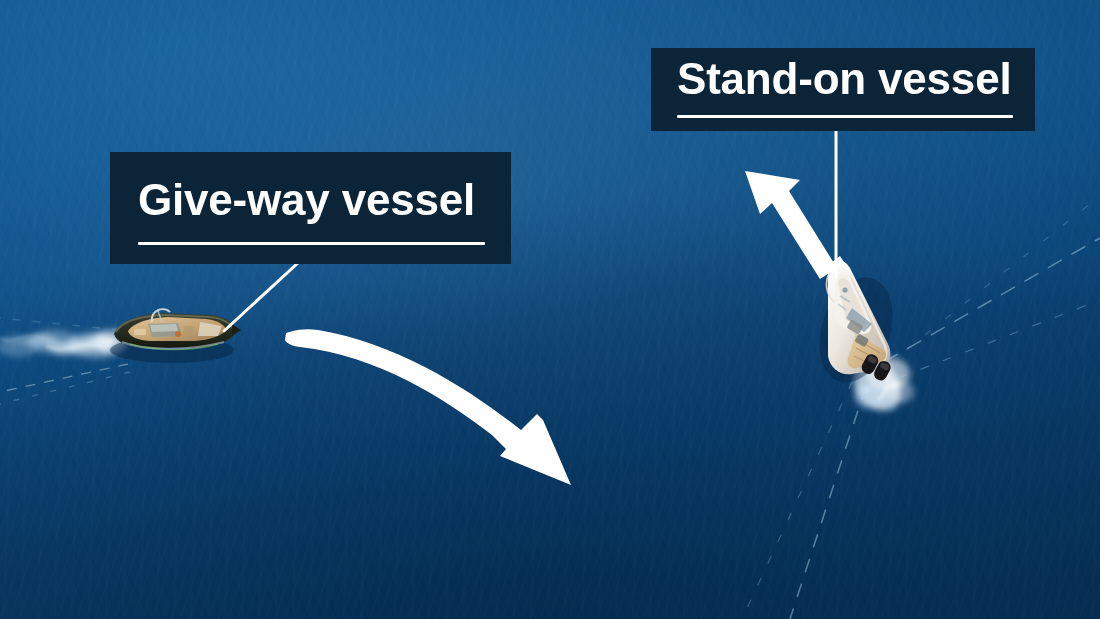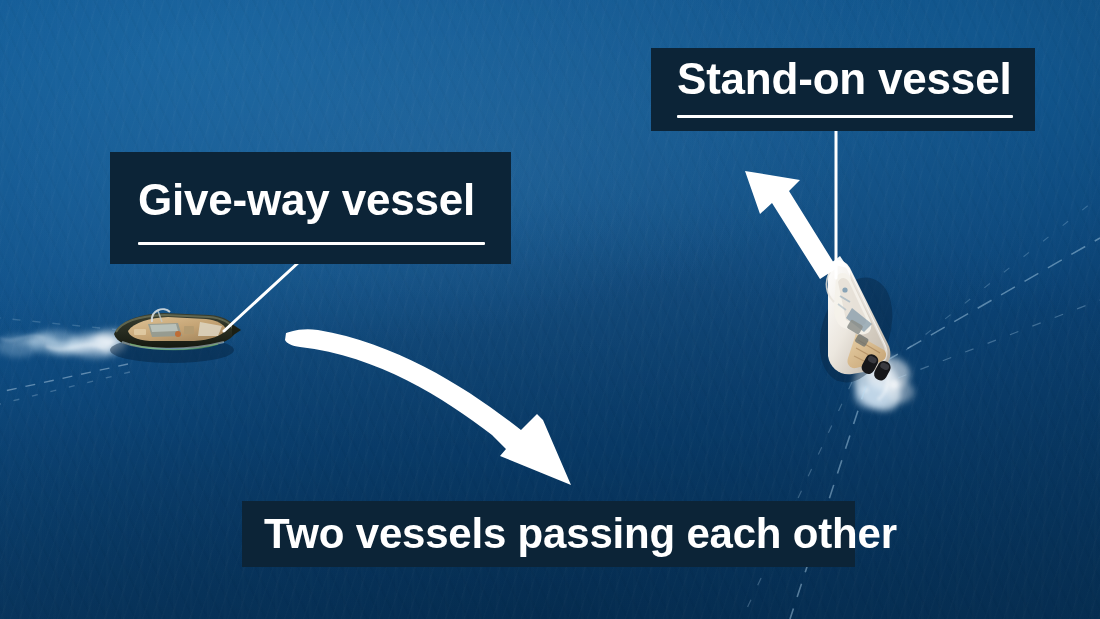--- a/index.html
+++ b/index.html
@@ -280,17 +280,14 @@
   <div class="label-box" id="label-giveway">
     <div class="label-text">Give-way vessel</div>
     <div class="label-rule"></div>
   </div>
 
   <div class="label-box" id="label-standon">
     <div class="label-text">Stand-on vessel</div>
     <div class="label-rule"></div>
   </div>
 
-  <div class="label-box" id="caption-box">
-    <div class="label-text">Two vessels passing each other</div>
-  </div>
 
 </div>
 
 </body></html>

